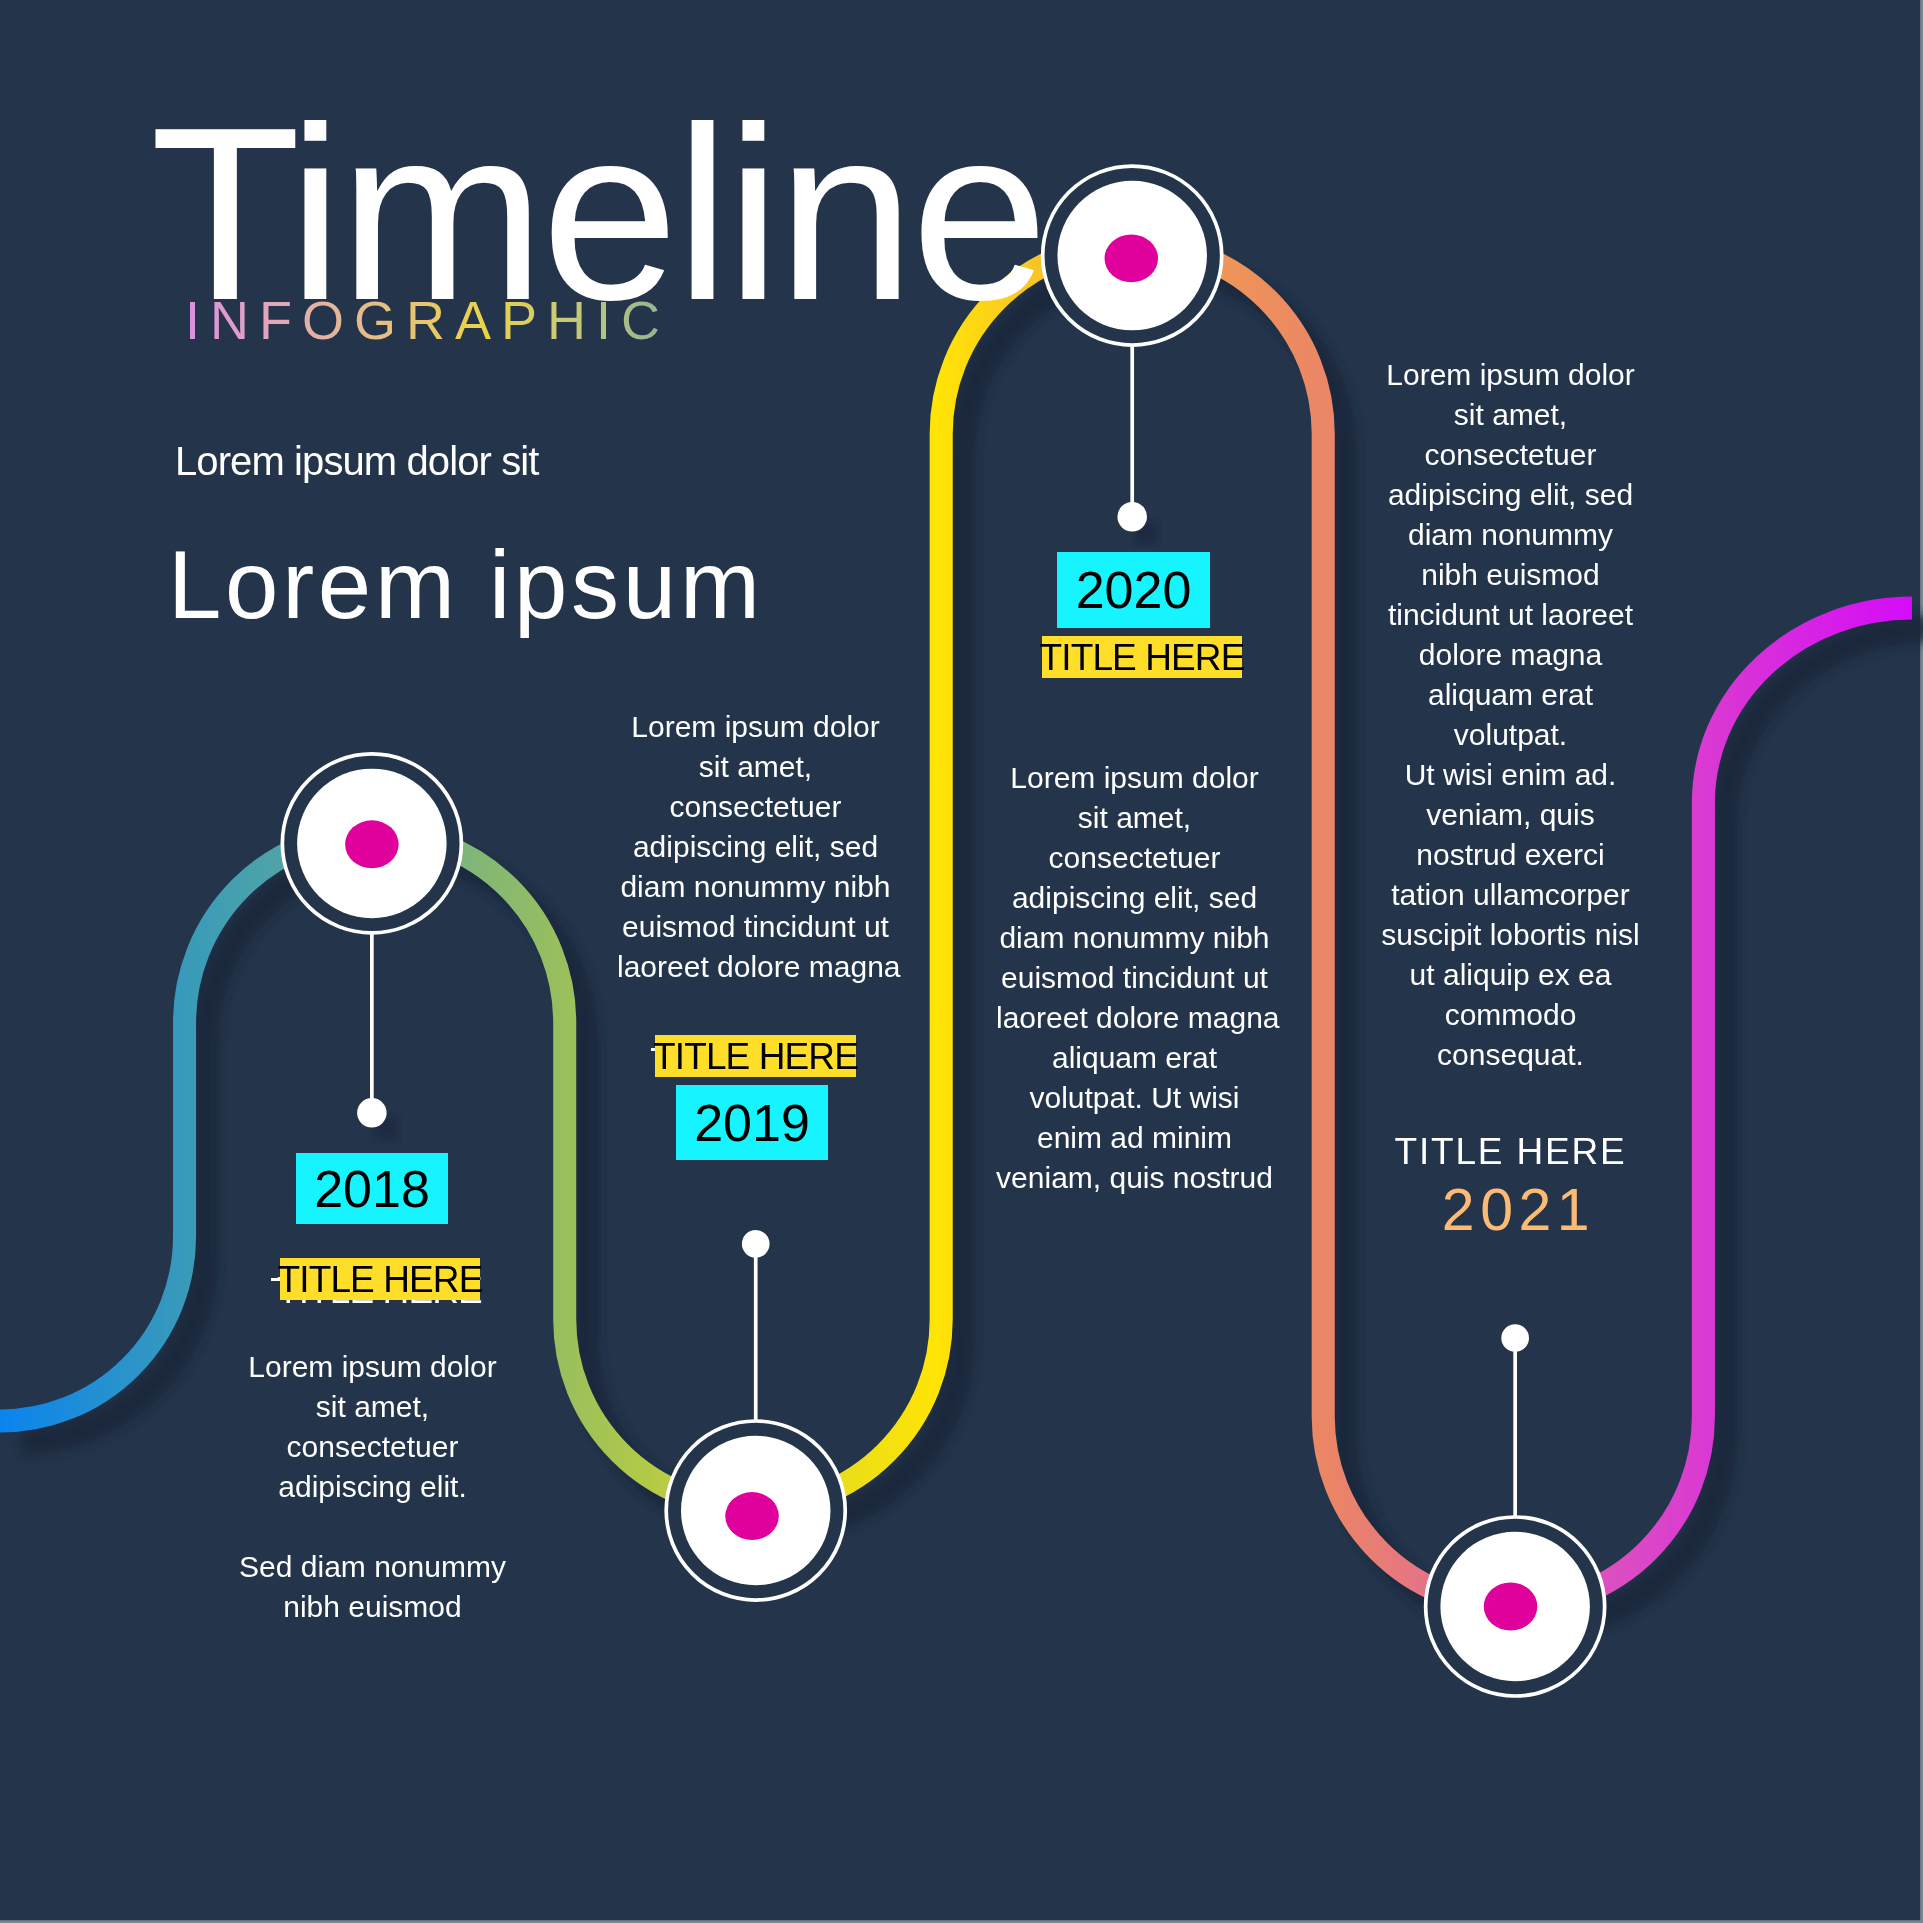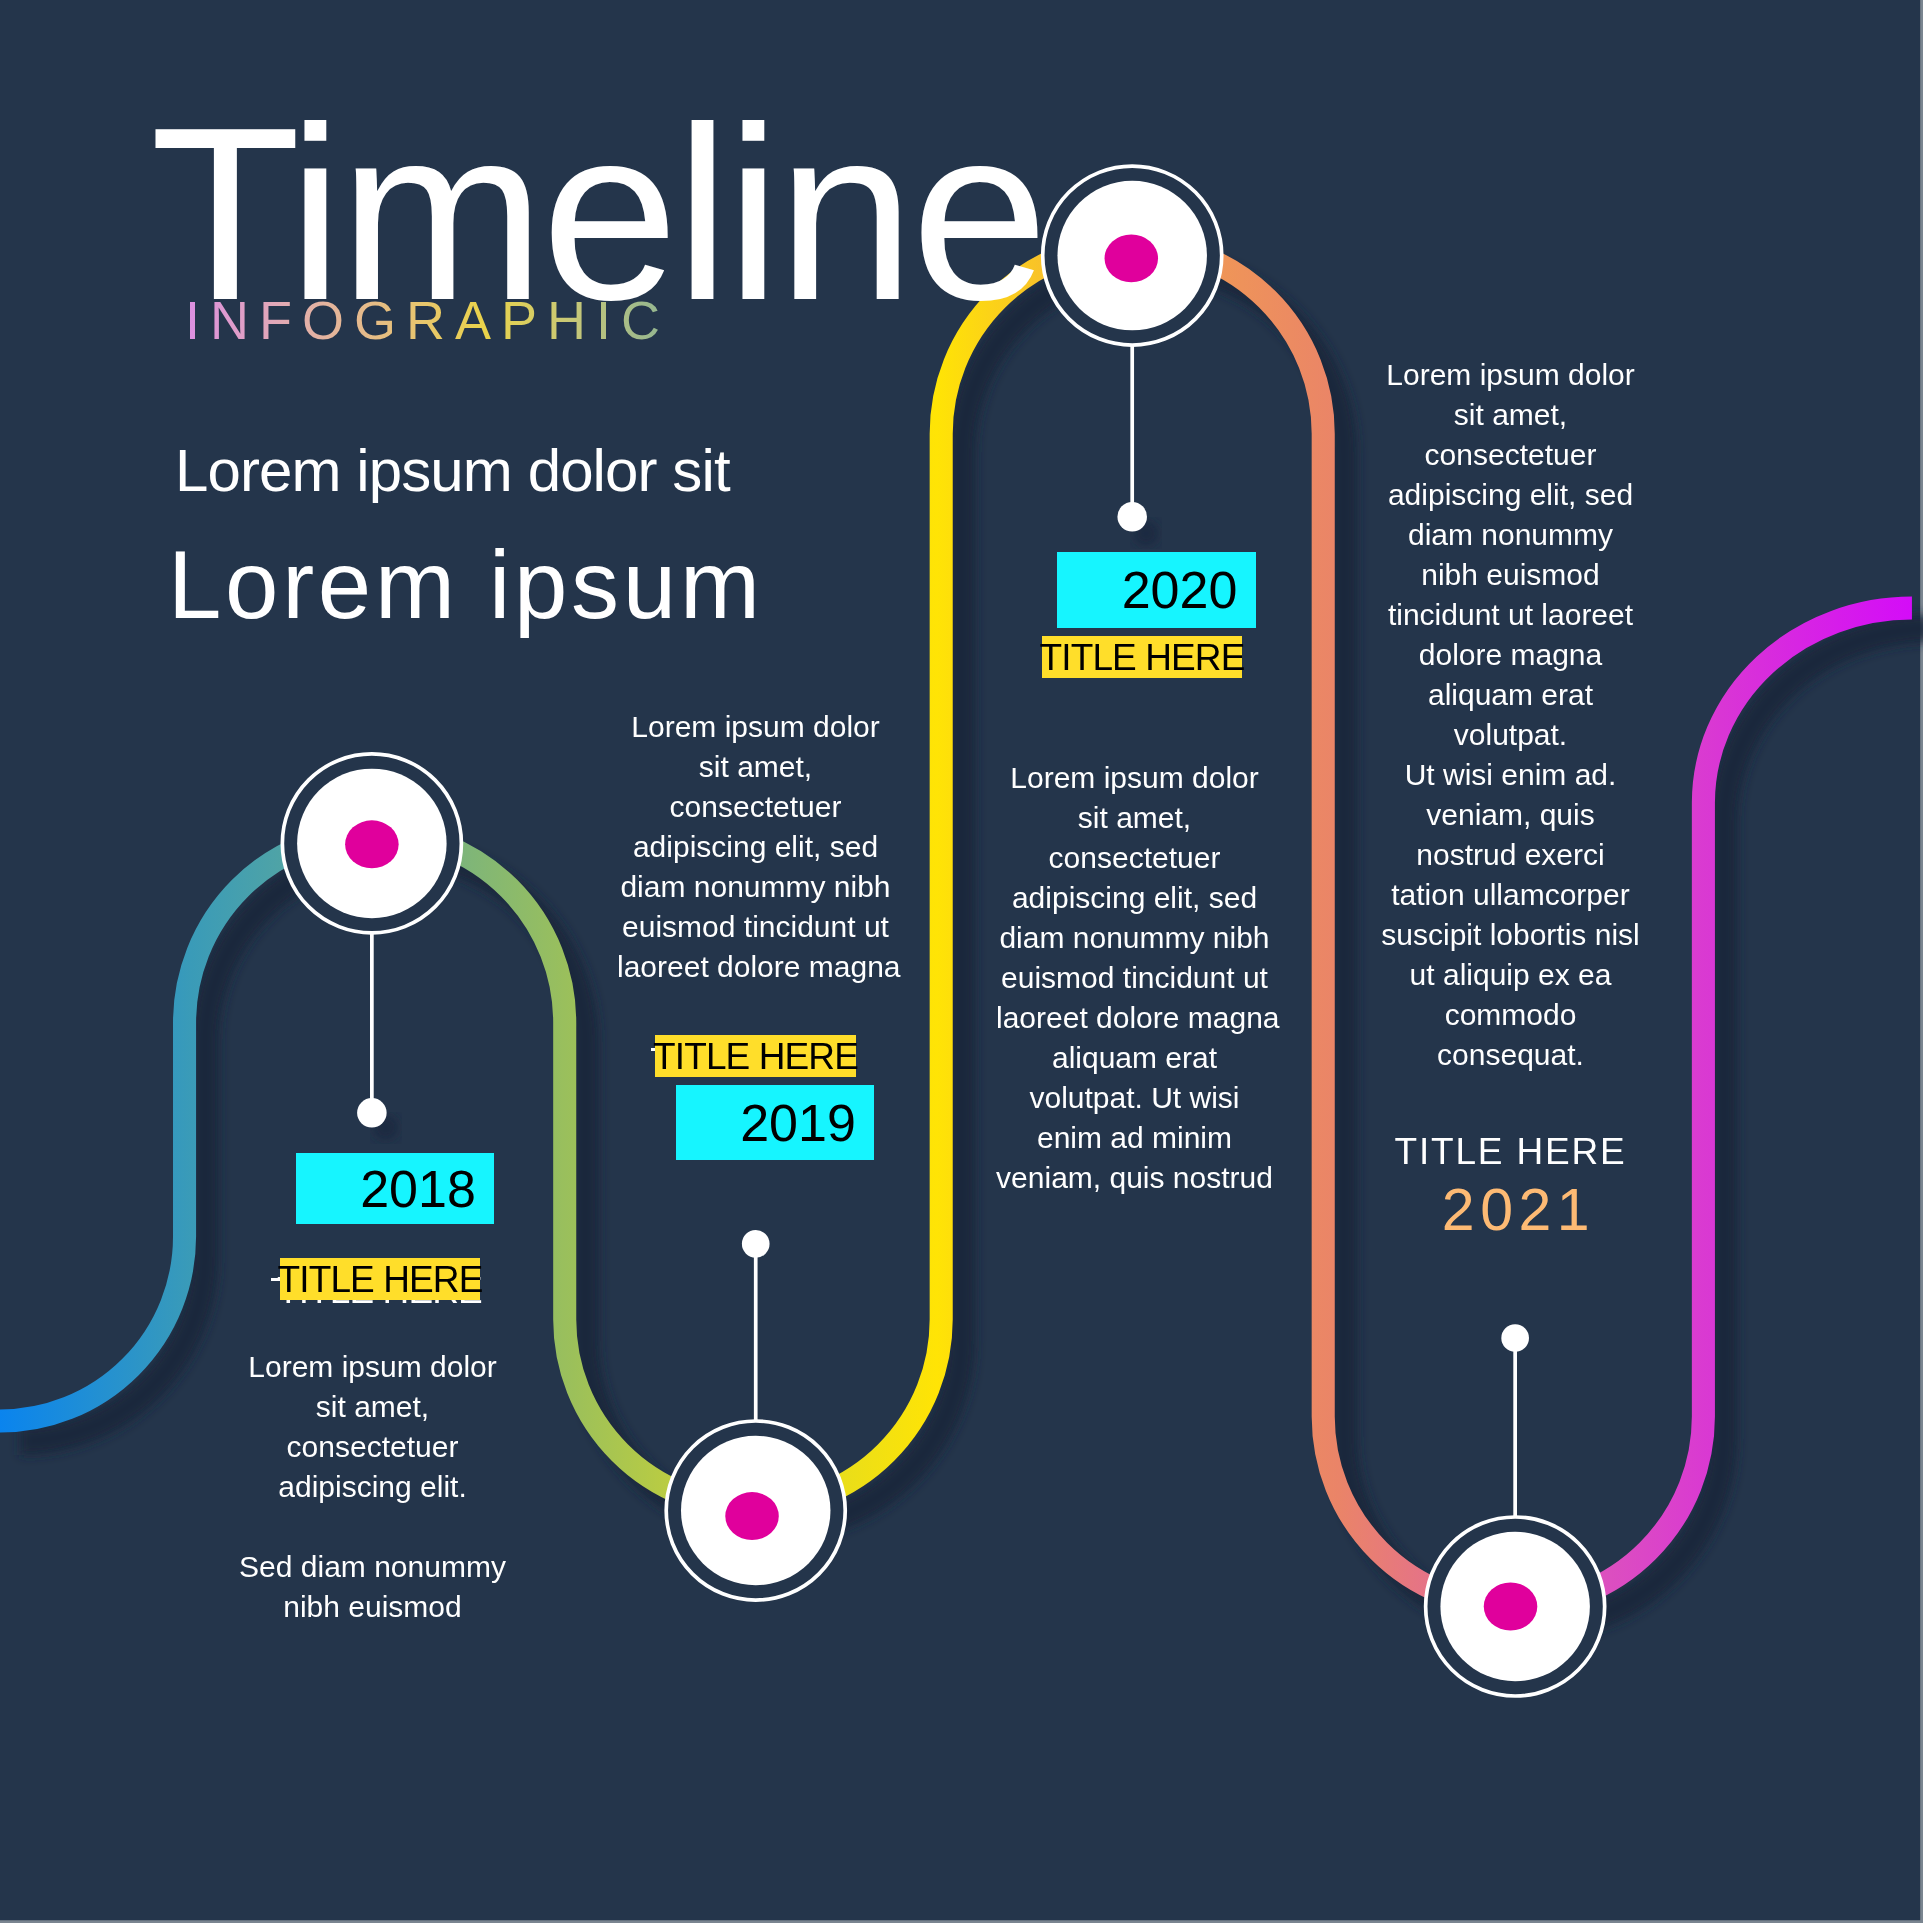--- a/index.html
+++ b/index.html
@@ -4,23 +4,23 @@
 <style>
   html, body { margin: 0; padding: 0; }
   body { width: 1923px; height: 1923px; overflow: hidden; background: #24354b; }
   .canvas { position: relative; width: 1923px; height: 1923px; background: #24354b; box-shadow: inset -2.8px -2.8px 0 #7a8590; font-family: Liberation Sans, sans-serif; }
   svg.track { position: absolute; left: 0; top: 0; }
   .abs { position: absolute; }
   .title-main { left: 150px; top: 90px; font-size: 247px; color: #ffffff; letter-spacing: -3.7px; line-height: 1; white-space: nowrap; }
   .title-sub { left: 185px; top: 293px; font-size: 54px; letter-spacing: 10px; line-height: 1; white-space: nowrap;
     background: linear-gradient(90deg, #dc8fe3 0%, #e3b0a8 25%, #e7c277 45%, #ead34a 62%, #c7c878 80%, #8fb493 100%);
     -webkit-background-clip: text; background-clip: text; color: transparent; }
-  .tag-line { left: 175px; top: 441px; font-size: 60px; color: #ffffff; line-height: 1; white-space: nowrap; letter-spacing: -0.9px; }
+  .tag-line { left: 175px; top: 441px; font-size: 40px; color: #ffffff; line-height: 1; white-space: nowrap; letter-spacing: -0.9px; }
   .big-line { left: 168px; top: 537px; font-size: 96px; color: #ffffff; line-height: 1; white-space: nowrap; letter-spacing: 3.7px; }
-  .year-box { background: #16f5ff; color: #000; display: flex; align-items: center; justify-content: center; font-size: 52px; line-height: 1; padding-left: 46px; }
+  .year-box { background: #16f5ff; color: #000; display: flex; align-items: center; justify-content: center; font-size: 52px; line-height: 1; }
   .title-box { background: #ffde2a; color: #000; display: flex; align-items: center; justify-content: center; font-size: 37px; line-height: 1; white-space: nowrap; letter-spacing: -0.9px; }
   .ghost { color: #ffffff; font-size: 37px; line-height: 1; white-space: nowrap; letter-spacing: -0.9px; text-align: center; }
   .para { color: #ffffff; font-size: 30px; line-height: 40px; text-align: center; white-space: nowrap; }
   .para span { display: block; }
   .t2021 { color: #ffffff; font-size: 37px; letter-spacing: 1.8px; line-height: 1; white-space: nowrap; text-align: center; }
   .y2021 { color: #fdba74; font-size: 59px; letter-spacing: 5.5px; line-height: 1; white-space: nowrap; text-align: center; }
 </style>
 </head>
 <body>
 

